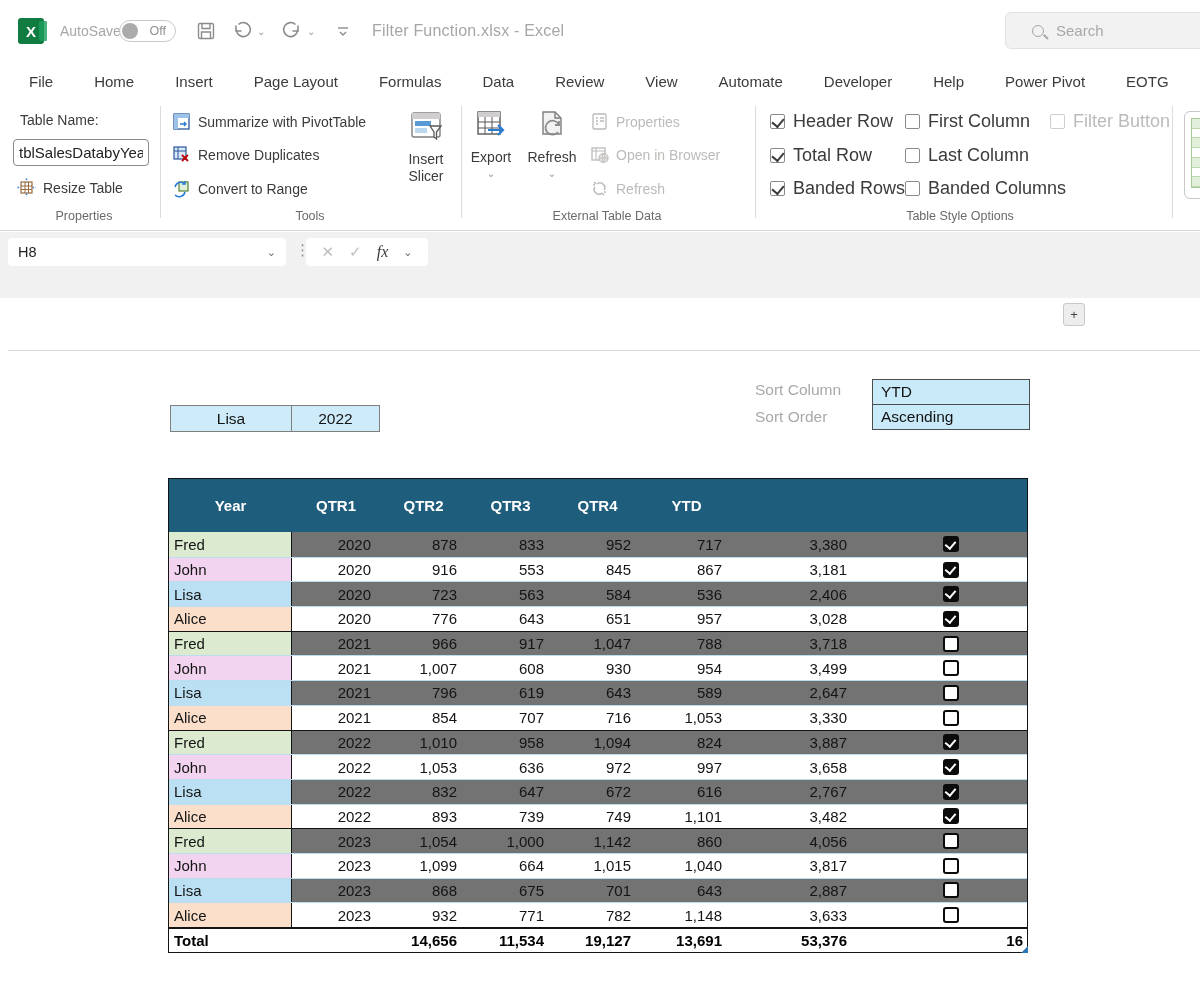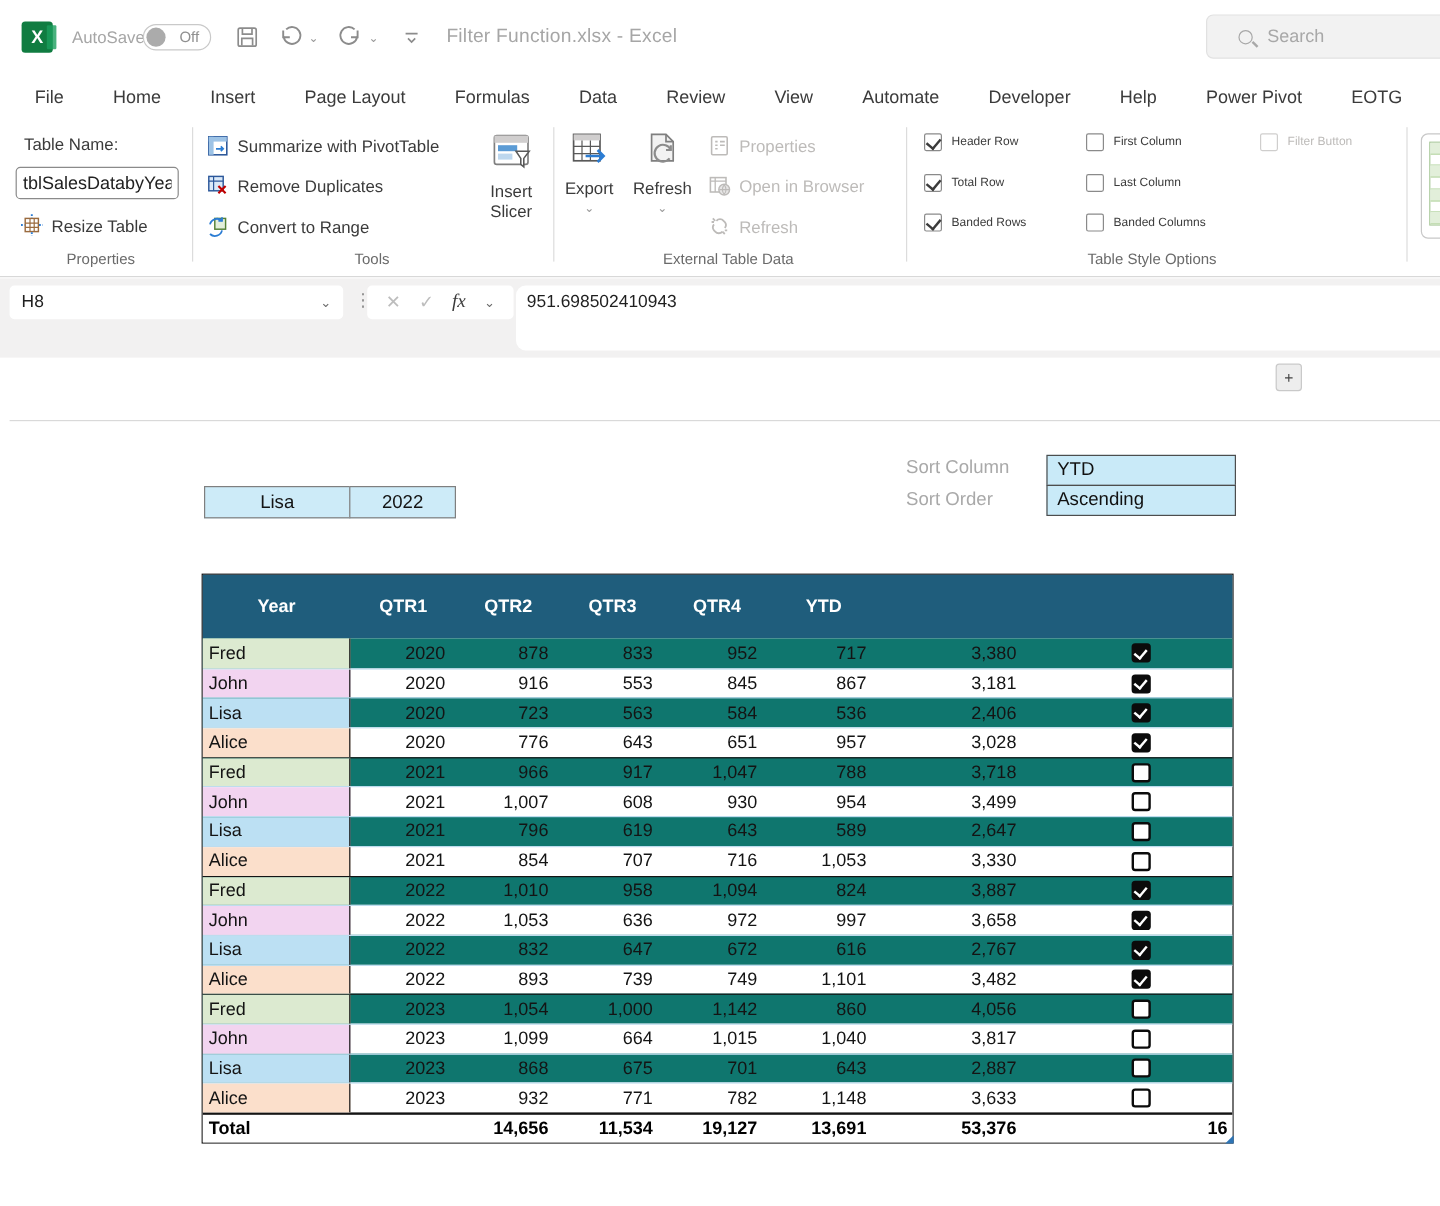--- a/index.html
+++ b/index.html
@@ -32,21 +32,21 @@
   
   #ribbon { position:absolute; left:0; top:100px; width:1200px; height:131px; background:#fff; border-bottom:1px solid #d8d8d8; font-size:14px; color:#3b3b3b; }
   .vsep { position:absolute; top:6px; width:1px; height:112px; background:#dcdcdc; }
   .grp-label { position:absolute; top:109px; font-size:12.5px; color:#6a6a6a; transform:translateX(-50%); white-space:nowrap; }
   .rbtn-row { position:absolute; display:flex; align-items:center; gap:7px; white-space:nowrap; }
   .rico { width:19px; height:19px; display:inline-block; flex:0 0 auto; }
   .tbl-name-input { position:absolute; left:13px; top:39px; width:136px; height:27px; border:1px solid #8a8a8a; border-radius:4px; font-size:15px; padding:0 5px; color:#222; font-family:"Liberation Sans",sans-serif; background:#fff; }
   .bigbtn { position:absolute; text-align:center; font-size:14px; color:#3b3b3b; }
   .bigbtn .lbl { margin-top:4px; line-height:17px; }
   .disabled-item { color:#bdbbb9 !important; }
-  .rib-cbx { position:absolute; display:flex; align-items:center; gap:8px; font-size:10px; }
+  .rib-cbx { position:absolute; display:flex; align-items:center; gap:8px; font-size:18px; }
   .cbx-sm { width:15px; height:15px; border:1px solid #8a8a8a; border-radius:2px; background:#fff; position:relative; flex:0 0 auto; }
   .cbx-sm.on::after { content:""; position:absolute; left:3px; top:1px; width:6px; height:9px; border:solid #3b3b3b; border-width:0 2px 2px 0; transform:rotate(40deg); }
   .cbx-sm.dis { border-color:#cfcecd; }
   .style-stub { position:absolute; left:1184px; top:11px; width:30px; height:88px; border:1px solid #c8c8c8; border-radius:6px 0 0 6px; padding:6px 0 0 6px; }
   .style-stub .mini { width:22px; height:70px; border:1px solid #a9c99a; display:flex; flex-direction:column; }
   .style-stub .mini i { flex:1; border-bottom:1px solid #bcd9ab; }
   .style-stub .mini i:nth-child(odd) { background:#e2efda; }
 
   
   #formulabar { position:absolute; left:0; top:232px; width:1200px; height:66px; background:#f2f1f1; }
@@ -69,21 +69,21 @@
   .sort-cell { position:absolute; left:872px; width:158px; height:26px; background:#C9EAF8; border:1px solid #4d4d4d; font-size:15.5px; color:#111; display:flex; align-items:center; padding-left:8px; }
 
   
   #sales-table { position:absolute; left:168px; top:478px; width:860px; border:1.5px solid #141414; background:#fff; }
   .trow { display:grid; grid-template-columns:123px 88px 87px 87px 87px 91px 143px 151px; align-items:stretch; }
   .thead { height:53px; background:#1F5D7C; color:#fff; font-weight:bold; font-size:15px; }
   .thead .tc { display:flex; align-items:center; justify-content:center; }
   .drow { height:24.7px; font-size:15px; color:#141414; border-top:1px solid #bddcee; }
   .drow.first { border-top:none; }
   .drow.group-start { border-top:1.6px solid #141414; }
-  .drow.band { background:#0f766e; }
+  .drow.band { background:#737373; }
   .tc { display:flex; align-items:center; overflow:hidden; }
   .tc.staff { padding-left:5px; border-right:1.5px solid #141414; }
   .tc.num { justify-content:flex-end; }
   .tc.year { padding-right:9px; }
   .tc.qtr { padding-right:10px; }
   .tc.ytd { padding-right:28px; }
   .tc.filter { justify-content:center; }
   .totrow { height:25px; font-weight:bold; font-size:15px; color:#000; border-top:2px solid #141414; background:#fff; }
   .totrow .tc.staff { border-right:none; }
   .totrow .tc.fil-num { justify-content:flex-end; padding-right:3px; }
@@ -330,23 +330,20 @@
       <span>H8</span>
       <span class="dd">⌄</span>
     </div>
     <div class="fdots">⋮</div>
     <div class="fxbox">
       <span class="gx">✕</span>
       <span class="gx">✓</span>
       <span class="fx">fx</span>
       <span class="dd">⌄</span>
     </div>
-    <div class="finput">
-      <span>951.698502410943</span>
-    </div>
   </div>
 
   <div class="plusbtn">+</div>
   <div class="sheetline"></div>
 
   <div class="fcell" style="left:170px; width:122px;">Lisa</div>
   <div class="fcell" style="left:291px; width:89px;">2022</div>
 
   <div class="sort-lbl" style="left:755px; top:381px;">Sort Column</div>
   <div class="sort-lbl" style="left:755px; top:408px;">Sort Order</div>

